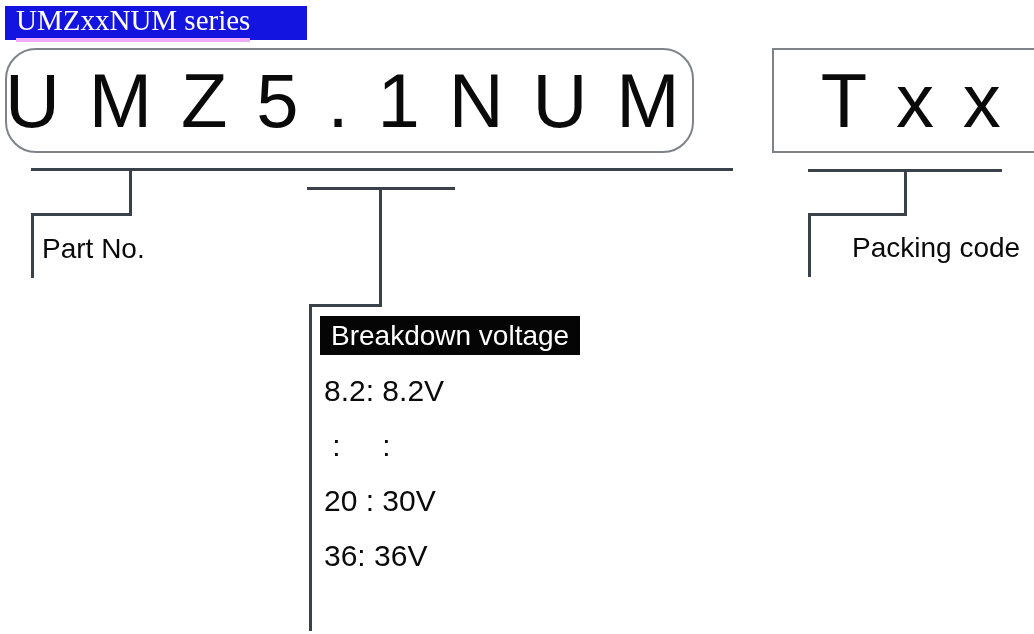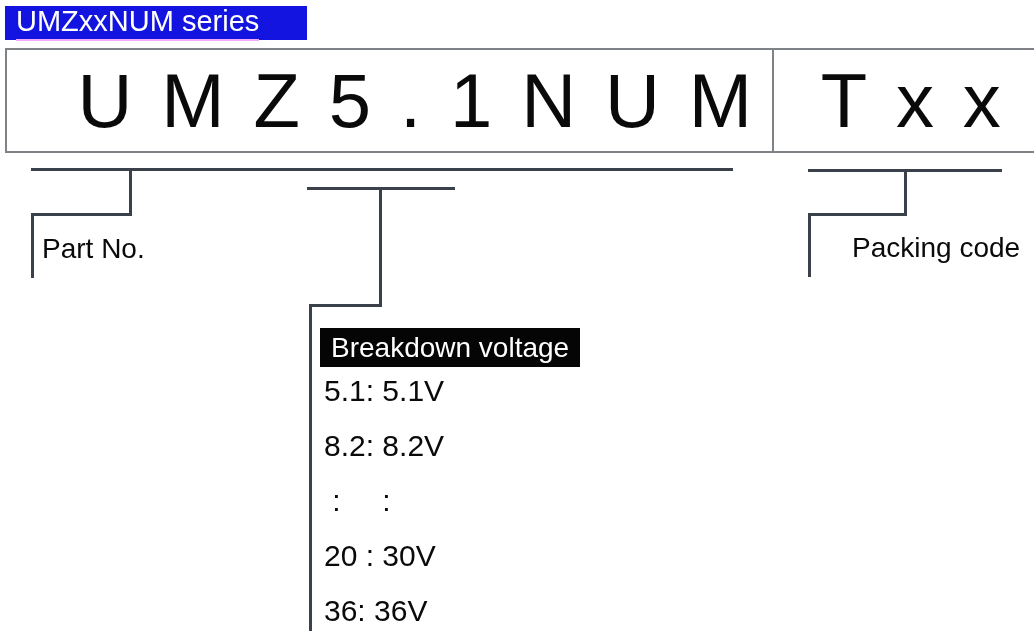--- a/index.html
+++ b/index.html
@@ -20,42 +20,43 @@
     left: 5px; top: 6px;
     width: 302px; height: 34px;
     background: #1414e0;
     color: #ffffff;
     display: flex;
     align-items: center;
     padding-left: 11px;
     font-size: 29px;
   }
   .series-badge .ul {
-    border-bottom: 2px solid #f0abfc;
+    border-bottom: 4px solid #f0abfc;
     padding-bottom: 1px;
     white-space: pre;
+    font-family: Liberation Serif, serif;
   }
 
   
   .pn-box {
     position: absolute;
     top: 48px;
     height: 105px;
     border: 2px solid #7f8388;
     background: #ffffff;
     display: flex;
     align-items: center;
     justify-content: center;
     font-size: 76px;
     color: #0a0a0a;
     letter-spacing: 0.38em;
     text-indent: 0.19em; 
     white-space: pre;
   }
-  .pn-box.main { left: 5px;  width: 834px; }
+  .pn-box.main { left: 5px;  width: 689px; border-radius: 31px; }
   .pn-box.pack { left: 772px; width: 292px; }
 
   
   .ln {
     position: absolute;
     background: #3a414b;
   }
 
   
   .callout {
@@ -70,21 +71,20 @@
     position: absolute;
     left: 320px; top: 316px;
     height: 39px;
     background: #050505;
     color: #ffffff;
     font-size: 28px;
     display: inline-flex;
     align-items: center;
     padding: 0 11px;
     white-space: pre;
-    margin-top: 12px;
   }
 
   
   .bv-list {
     position: absolute;
     left: 324px; top: 363px;
     font-size: 30px;
     color: #0a0a0a;
   }
   .bv-list .row {
@@ -126,20 +126,19 @@
   <div class="ln" style="left:808px; top:213px; width:3px;  height:64px;"></div>
 
   <div class="callout" style="left:42px; top:233px;">Part No.</div>
   <div class="callout" style="left:852px; top:232px;">Packing code</div>
 
   <div class="bv-badge">
     <span>Breakdown voltage</span>
   </div>
 
   <div class="bv-list">
-    <div class="row">5.1: 5.1V</div>
     <div class="row">8.2: 8.2V</div>
     <div class="row"> :     :</div>
     <div class="row">20 : 30V</div>
     <div class="row">36: 36V</div>
   </div>
 
 </div>
 
 </body></html>

